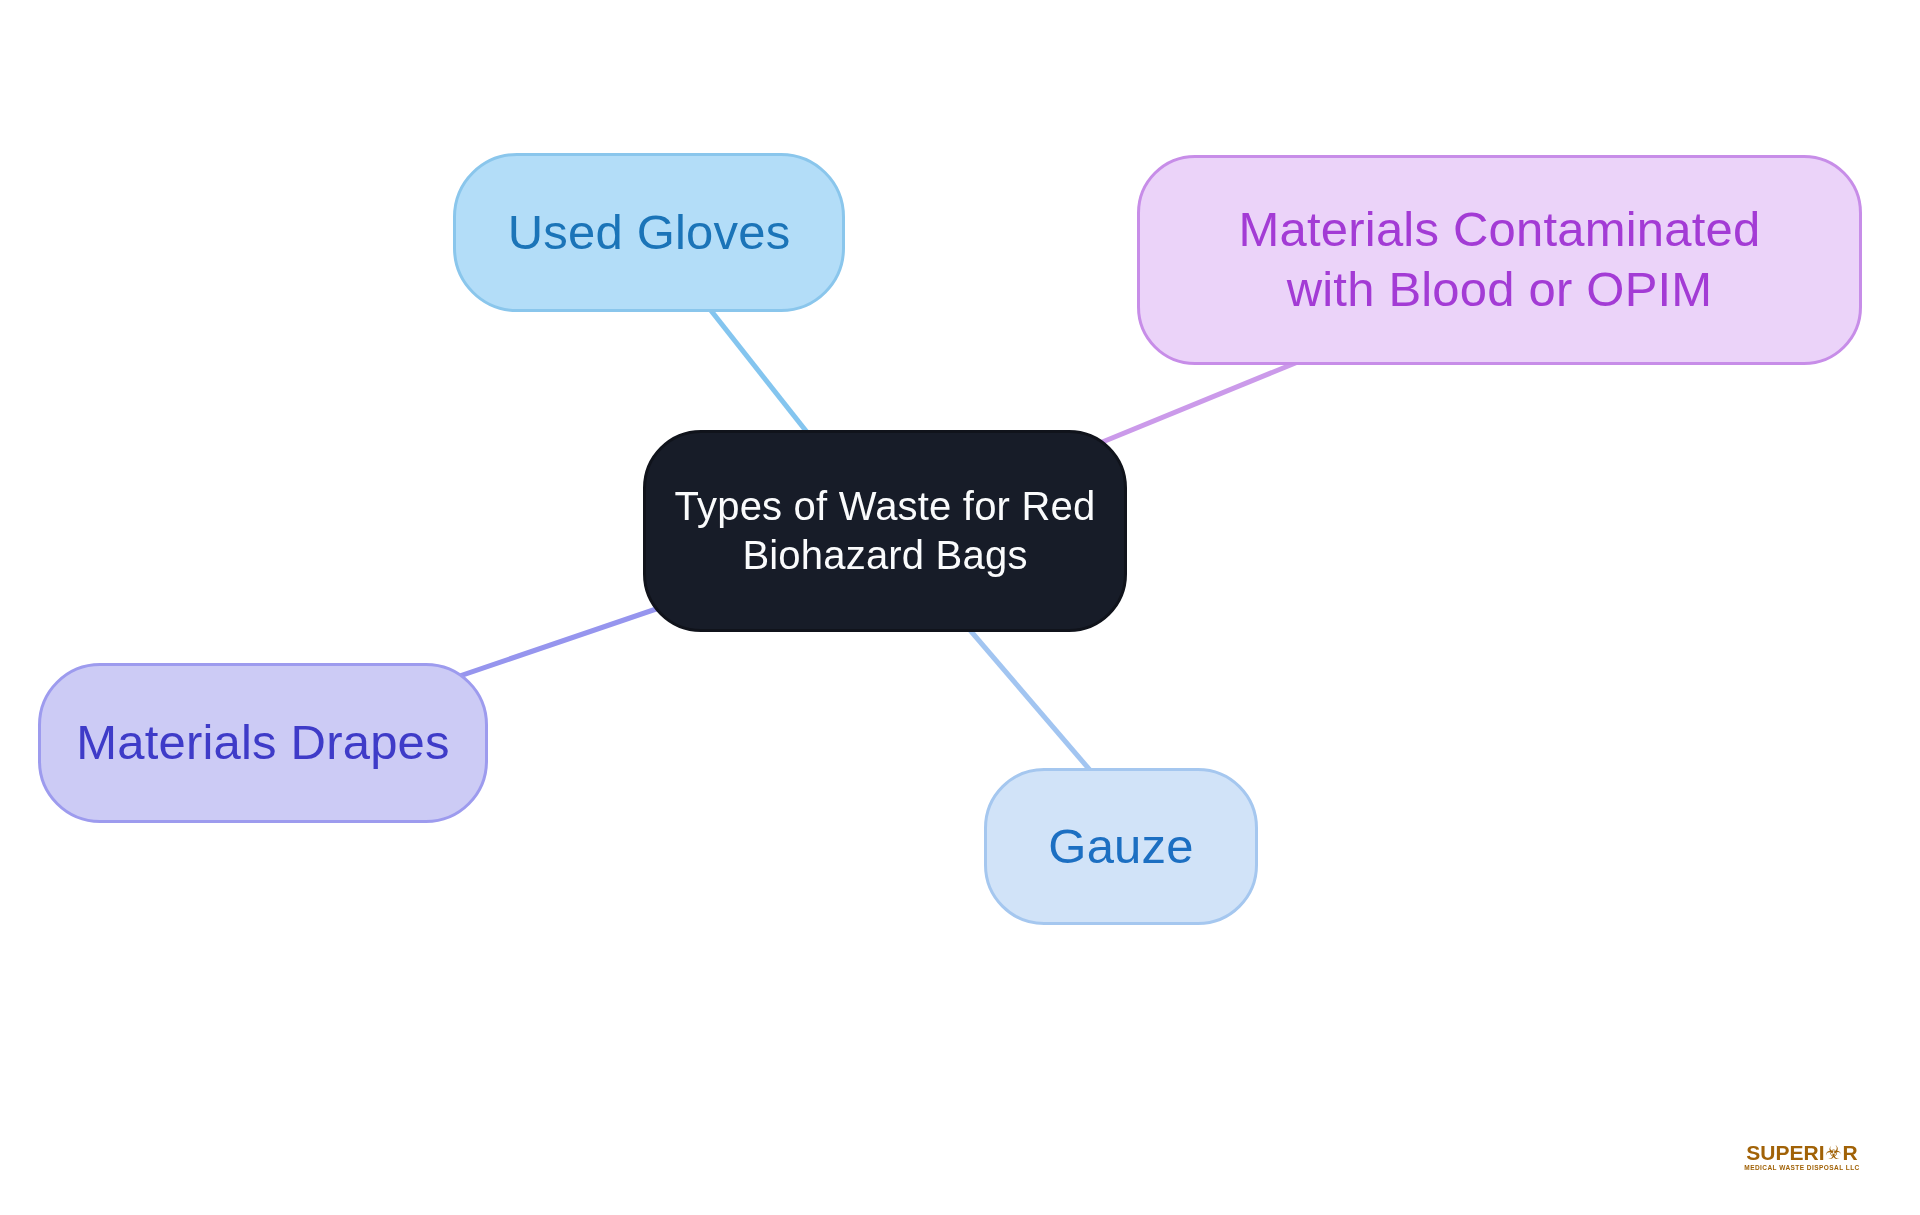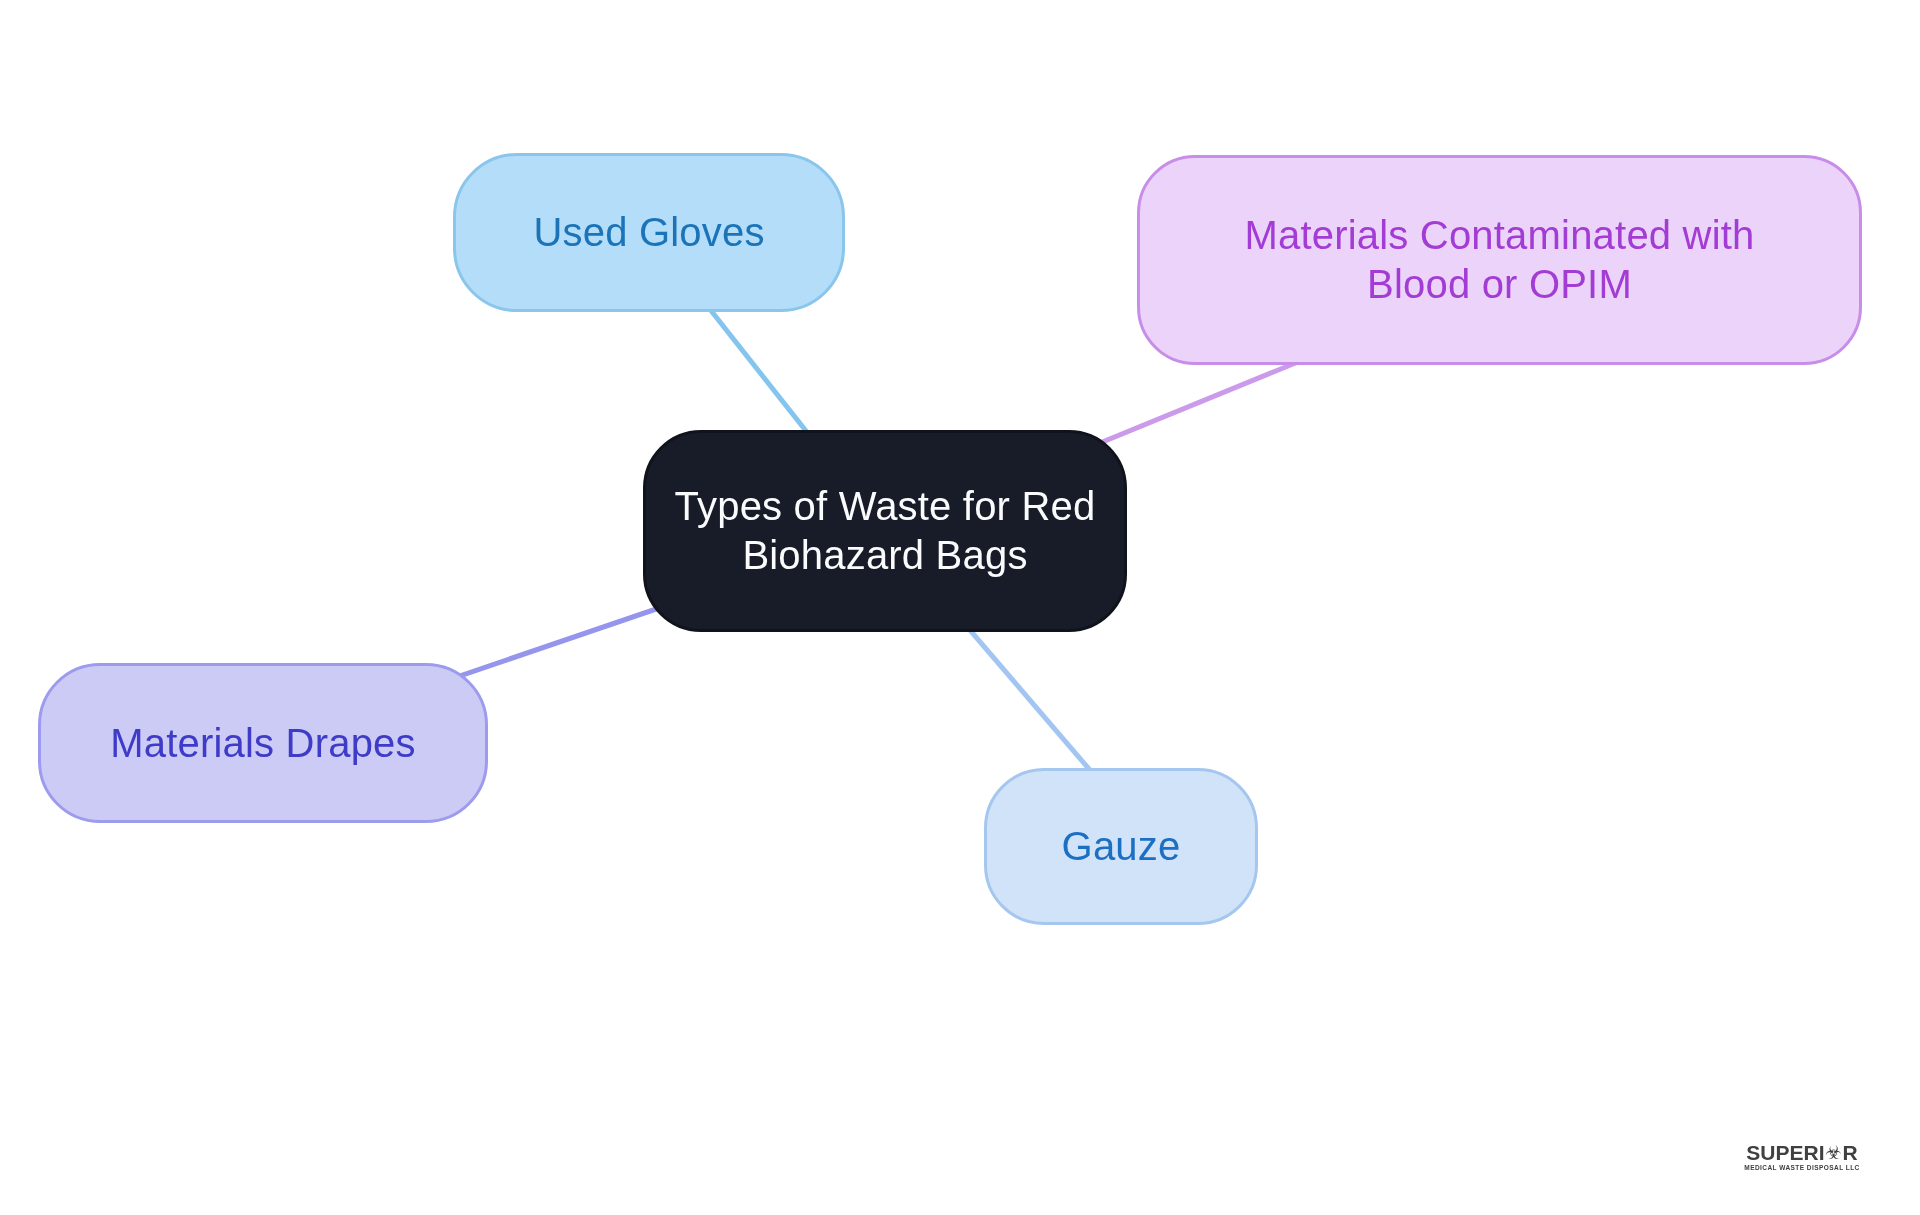--- a/index.html
+++ b/index.html
@@ -23,21 +23,21 @@
     height: 1215px;
   }
   .node {
     position: absolute;
     display: flex;
     align-items: center;
     justify-content: center;
     text-align: center;
     box-sizing: border-box;
     border: 3px solid transparent;
-    font-size: 40px;
+    font-size: 49px;
     line-height: 1.22;
     letter-spacing: 0.2px;
   }
   .node .node-label {
     display: block;
   }
   .node-center {
     left: 643px;  top: 430px;
     width: 484px; height: 202px;
     border-radius: 58px;
@@ -122,21 +122,21 @@
   </div>
 
   <div class="node node-surgical" style="background: rgb(204, 203, 245); border-color: rgb(157, 155, 238); color: rgb(62, 59, 200);">
     <span class="node-label">Materials Drapes</span>
   </div>
 
   <div class="node node-gauze" style="background: rgb(209, 227, 248); border-color: rgb(165, 199, 239); color: rgb(28, 111, 194);">
     <span class="node-label">Gauze</span>
   </div>
 
-  <div class="logo" style="color: #404040;">
+  <div class="logo" style="color: #a16207;">
     <div class="logo-brand">
       <span>SUPERI</span>
         <span class="bio">☣</span>
         <span>R</span>
     </div>
     <div class="logo-tagline">MEDICAL WASTE DISPOSAL LLC</div>
   </div>
 
 </div>
 

